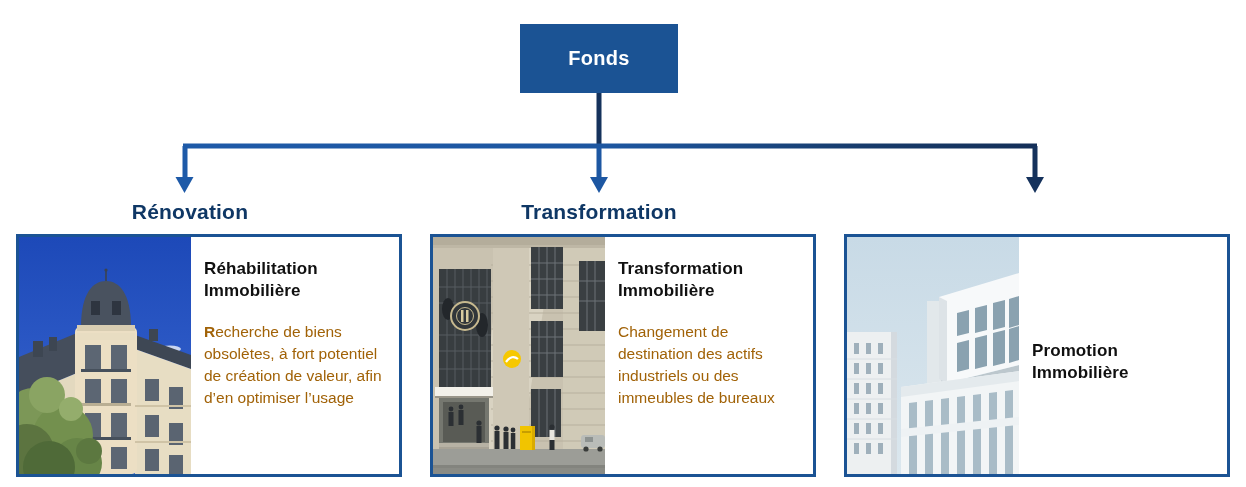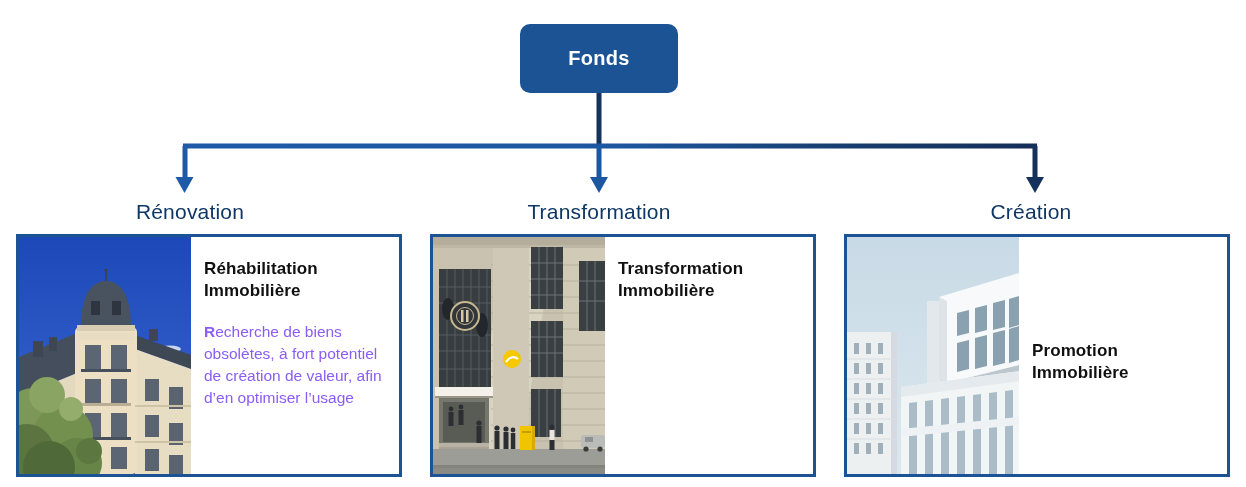--- a/index.html
+++ b/index.html
@@ -6,28 +6,28 @@
   .stage {
     position:relative; width:1246px; height:487px;
     background:#ffffff; overflow:hidden;
     font-family:"Liberation Sans", sans-serif;
   }
   
   .fonds-box {
     position:absolute; left:520px; top:24px; width:158px; height:69px;
     background:#1B5394; color:#ffffff;
     display:flex; align-items:center; justify-content:center;
-    font-weight:bold; font-size:20px; letter-spacing:.3px;border-radius:10px;
+    font-weight:bold; font-size:20px; letter-spacing:.3px;
   }
   
   .connectors { position:absolute; left:0; top:0; pointer-events:none; }
   
   .branch-label {
     position:absolute; top:200px; width:220px; text-align:center;
-    font-weight:normal; font-size:21px; color:#0F3765; letter-spacing:.2px;
+    font-weight:bold; font-size:21px; color:#0F3765; letter-spacing:.2px;
   }
   #label-renovation { left:80px; }
   #label-transformation { left:489px; }
   #label-creation { left:921px; }
   
   .card {
     position:absolute; top:234px; width:386px; height:243px;
     background:#ffffff; border:3px solid #1B5394; box-sizing:border-box;
     display:flex;
   }
@@ -35,21 +35,21 @@
   #card-transformation { left:430px; }
   #card-creation { left:844px;align-items:center; }
   .card-photo { flex:0 0 172px; width:172px; height:100%; overflow:hidden; }
   .card-photo svg { display:block; width:100%; height:100%; }
   .card-body { flex:1; padding:16px 8px 8px 13px; }
   .card-title {
     margin:5px 0 0; font-size:17px; line-height:1.3; font-weight:bold;
     color:#101010; white-space:pre-line; letter-spacing:.1px;
   }
   .card-text {
-    margin:19px 0 0; font-size:15.5px; line-height:1.42; color:#8b5cf6;
+    margin:19px 0 0; font-size:15.5px; line-height:1.42; color:#a16207;
     max-width:181px;
   }
   .card-text .lead { font-weight:bold; }
 </style>
 </head>
 <body>
 
 <div class="stage">
 
   <svg class="connectors" width="1246" height="234" viewBox="0 0 1246 234">
@@ -70,21 +70,20 @@
     <rect x="1032.5" y="146" width="5" height="33" fill="#15325C"></rect>
     <polygon points="1026,177 1044,177 1035,193" fill="#15325C"></polygon>
   </svg>
 
   <div class="fonds-box">
     <span>Fonds</span>
   </div>
 
   <div class="branch-label" id="label-renovation">Rénovation</div>
   <div class="branch-label" id="label-transformation">Transformation</div>
-  <div class="branch-label" id="label-creation">Création</div>
 
   <div class="card" id="card-renovation">
     <div class="card-photo">
       <svg viewBox="0 0 172 237" preserveAspectRatio="none">
         <defs>
           <linearGradient id="p1sky" x1="0" y1="0" x2="0" y2="1">
             <stop offset="0" stop-color="#1d49b8"></stop>
               <stop offset="1" stop-color="#3a68d2"></stop>
           </linearGradient>
         </defs>
@@ -263,20 +262,21 @@
 
         <rect x="148" y="198" width="24" height="13" rx="3" fill="#b9bcb8"></rect>
         <rect x="152" y="200" width="8" height="5" fill="#8d9290"></rect>
         <circle cx="153" cy="212" r="2.6" fill="#3a3d3b"></circle>
         <circle cx="167" cy="212" r="2.6" fill="#3a3d3b"></circle>
       </svg>
     </div>
     <div class="card-body">
       <h3 class="card-title">Transformation
 Immobilière</h3>
+      <p class="card-text"><span class="lead"></span><span>Changement de destination des actifs industriels ou des immeubles de bureaux</span></p>
     </div>
   </div>
 
   <div class="card" id="card-creation">
     <div class="card-photo">
       <svg viewBox="0 0 172 237" preserveAspectRatio="none">
         <defs>
           <linearGradient id="p3sky" x1="0" y1="0" x2="0" y2="1">
             <stop offset="0" stop-color="#c8dae6"></stop>
               <stop offset="1" stop-color="#dbe7ee"></stop>

